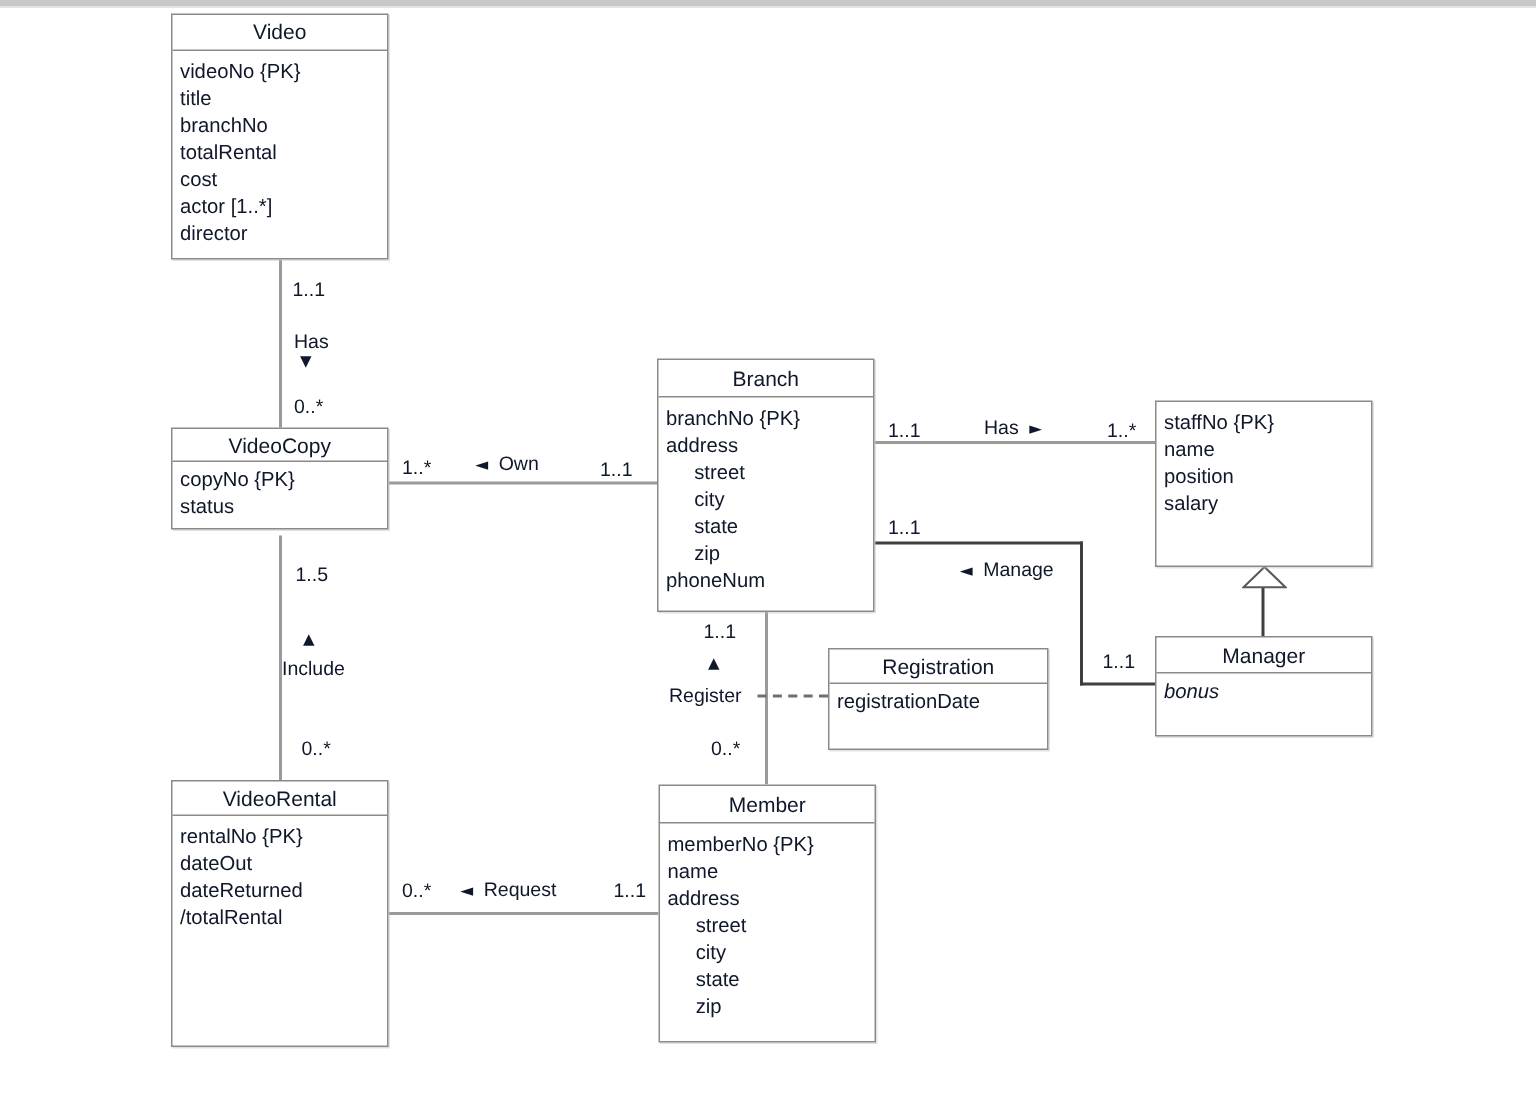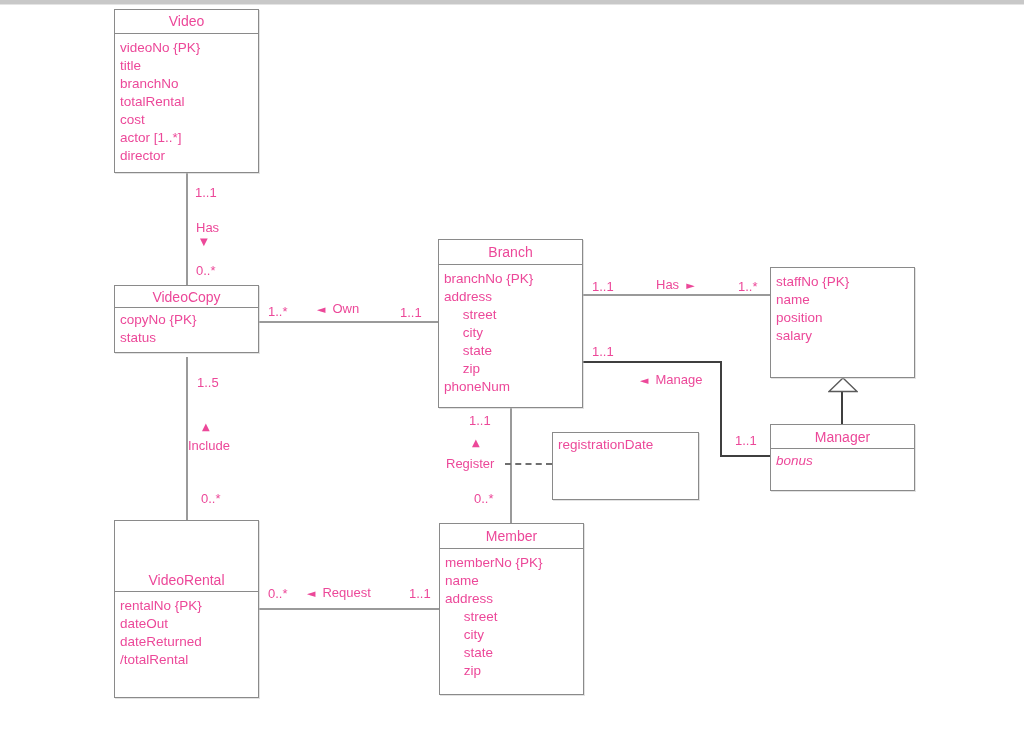--- a/index.html
+++ b/index.html
@@ -1,21 +1,21 @@
 <!DOCTYPE html>
 <html><head>
 <meta charset="utf-8">
 <style>
   html,body{margin:0;padding:0;background:#ffffff;}
   #canvas{
     position:relative;
     width:1024px;height:741px;
     background:#ffffff;
     font-family:"Liberation Sans","DejaVu Sans",sans-serif;
-    color:#ec4899;
+    color:#0f172a;
     overflow:hidden;
   }
   .topbar{
     position:absolute;left:0;top:0;width:1024px;height:4px;
     background:#c8c8c8;border-bottom:1px solid #e4e4e4;
   }
   .uml-class{
     position:absolute;
     background:#ffffff;
     border:1px solid #8a8a8a;
@@ -94,30 +94,31 @@
     <div class="uml-head" style="height:24px;line-height:23px;">Video</div>
     <div class="uml-attrs"><div class="attr-line">videoNo {PK}</div><div class="attr-line">title</div><div class="attr-line">branchNo</div><div class="attr-line">totalRental</div><div class="attr-line">cost</div><div class="attr-line">actor [1..*]</div><div class="attr-line">director</div></div>
   </div>
 
   <div class="uml-class" style="left:114px;top:285px;width:145px;height:68px;">
     <div class="uml-head" style="height:22px;line-height:22px;">VideoCopy</div>
     <div class="uml-attrs" style="padding-top:3px;"><div class="attr-line">copyNo {PK}</div><div class="attr-line">status</div></div>
   </div>
 
   <div class="uml-class" style="left:114px;top:520px;width:145px;height:178px;">
-    <div class="uml-head" style="height:23px;line-height:23px;margin-top:48px;">VideoRental</div>
+    <div class="uml-head" style="height:23px;line-height:23px;">VideoRental</div>
     <div class="uml-attrs"><div class="attr-line">rentalNo {PK}</div><div class="attr-line">dateOut</div><div class="attr-line">dateReturned</div><div class="attr-line">/totalRental</div></div>
   </div>
 
   <div class="uml-class" style="left:438px;top:239px;width:145px;height:169px;">
     <div class="uml-head" style="height:25px;line-height:25px;">Branch</div>
     <div class="uml-attrs"><div class="attr-line">branchNo {PK}</div><div class="attr-line">address</div><div class="attr-line">     street</div><div class="attr-line">     city</div><div class="attr-line">     state</div><div class="attr-line">     zip</div><div class="attr-line">phoneNum</div></div>
   </div>
 
   <div class="uml-class" style="left:552px;top:432px;width:147px;height:68px;">
+    <div class="uml-head" style="height:23px;line-height:23px;">Registration</div>
     <div class="uml-attrs" style="padding-top:3px;"><div class="attr-line">registrationDate</div></div>
   </div>
 
   <div class="uml-class" style="left:439px;top:523px;width:145px;height:172px;">
     <div class="uml-head" style="height:25px;line-height:25px;">Member</div>
     <div class="uml-attrs"><div class="attr-line">memberNo {PK}</div><div class="attr-line">name</div><div class="attr-line">address</div><div class="attr-line">     street</div><div class="attr-line">     city</div><div class="attr-line">     state</div><div class="attr-line">     zip</div></div>
   </div>
 
   <div class="uml-class" style="left:770px;top:267px;width:145px;height:111px;">
     <div class="uml-attrs"><div class="attr-line">staffNo {PK}</div><div class="attr-line">name</div><div class="attr-line">position</div><div class="attr-line">salary</div></div>

